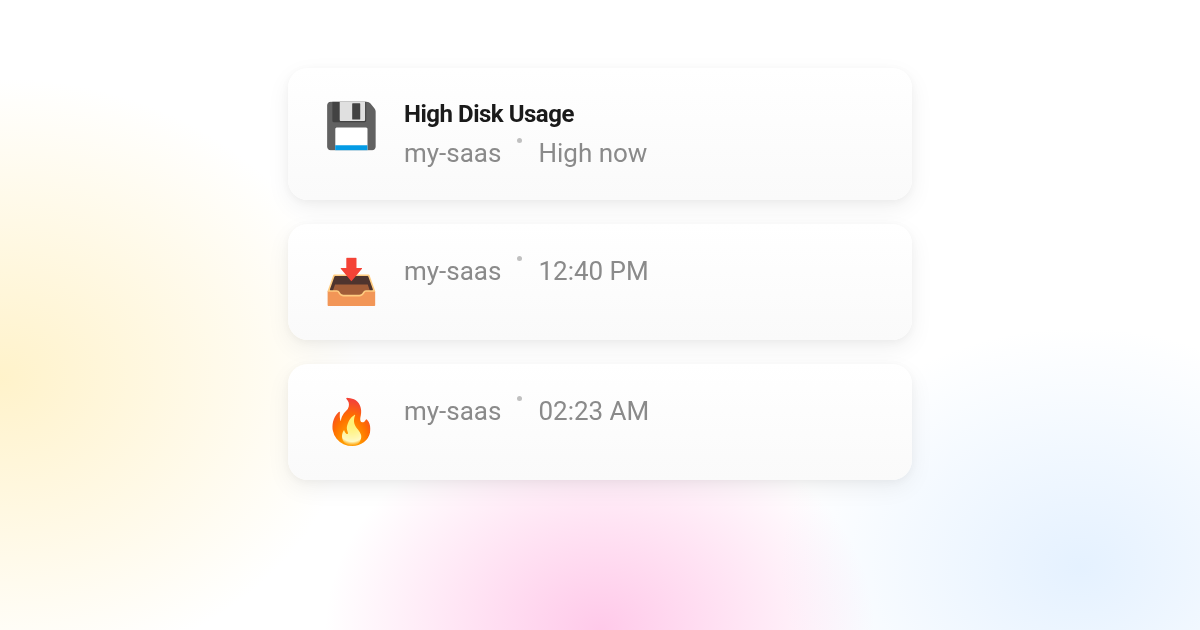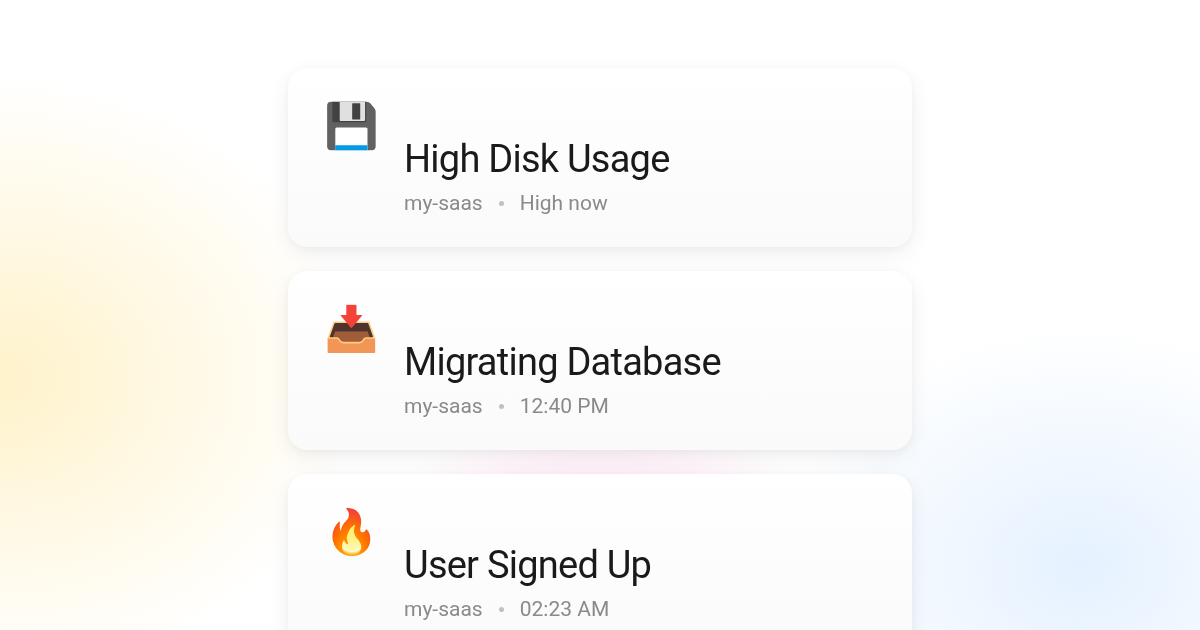--- a/index.html
+++ b/index.html
@@ -59,32 +59,31 @@
     }
     
     .card-body {
       display: flex;
       flex-direction: column;
       gap: 10px;
       flex: 1;
     }
     
     .card-title {
-      font-size: 38px;
-      font-weight: 400;
+      font-size: 24px;
+      font-weight: 700;
       color: #1a1a1a;
       letter-spacing: -0.02em;
-      margin-top: 37px;
     }
     
     .card-meta {
-      font-size: 21px;
+      font-size: 26px;
       color: #8a8a8a;
       display: flex;
-      align-items: center;
+      align-items: flex-start;
       gap: 16px;
     }
     
     .meta-sep {
       width: 5px;
       height: 5px;
       border-radius: 50%;
       background: #c0c0c0;
       display: inline-block;
     }
@@ -104,33 +103,31 @@
         <span>my-saas</span>
         <span class="meta-sep"></span>
         <span>High now</span>
       </div>
     </div>
   </div>
 
   <div class="card">
     <div class="card-icon">📥</div>
     <div class="card-body">
-      <div class="card-title">Migrating Database</div>
       <div class="card-meta">
         <span>my-saas</span>
         <span class="meta-sep"></span>
         <span>12:40 PM</span>
       </div>
     </div>
   </div>
 
   <div class="card">
     <div class="card-icon">🔥</div>
     <div class="card-body">
-      <div class="card-title">User Signed Up</div>
       <div class="card-meta">
         <span>my-saas</span>
         <span class="meta-sep"></span>
         <span>02:23 AM</span>
       </div>
     </div>
   </div>
 
 </div>
 

